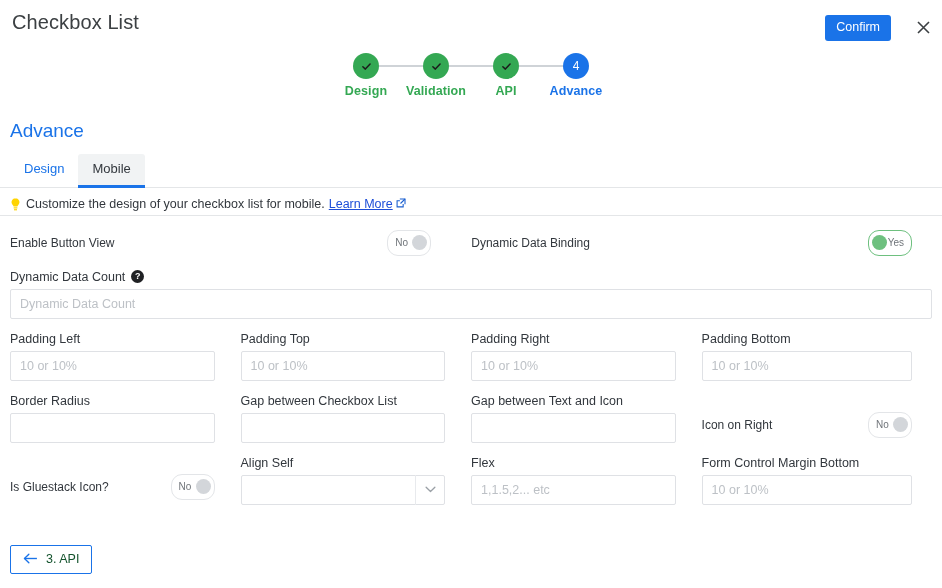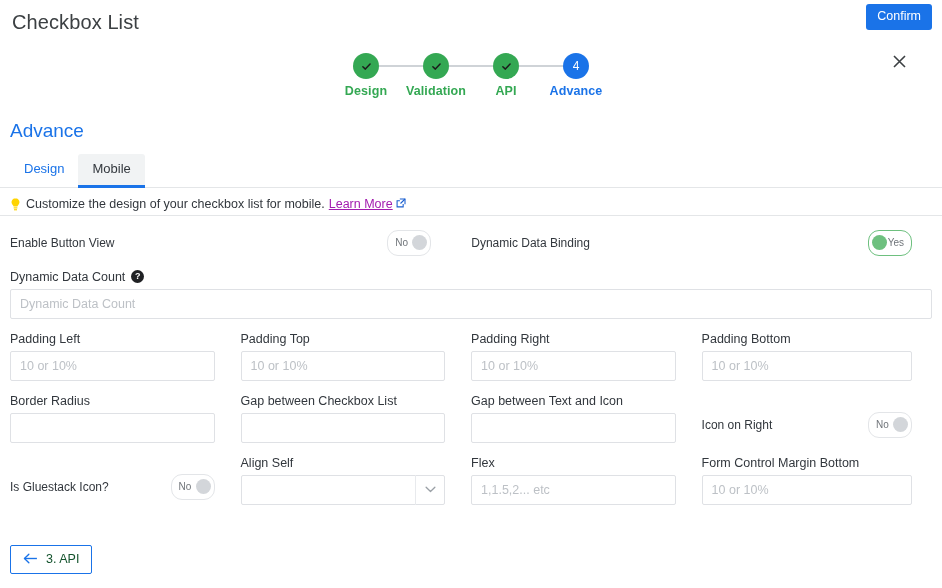--- a/index.html
+++ b/index.html
@@ -24,25 +24,24 @@
   }
   .page-title {
     font-size: 20px;
     font-weight: 400;
     color: #3c4043;
     letter-spacing: 0.1px;
   }
   .header-right {
     position: absolute;
     right: 10px;
-    top: 4px;
+    top: 15px;
     display: flex;
     align-items: center;
     gap: 23px;
-    flex-direction: column;
   }
   .confirm-btn {
     background: #1a73e8;
     color: #ffffff;
     border: none;
     border-radius: 3px;
     font-size: 12.5px;
     font-family: "Liberation Sans", sans-serif;
     padding: 6px 11px 7px 11px;
     cursor: pointer;
@@ -144,21 +143,21 @@
     display: flex;
     align-items: center;
     gap: 4px;
     font-size: 12.5px;
     color: #32373d;
     padding: 9px 0 3px 9px;
     border-bottom: 1px solid #e4e6e8;
   }
   .bulb { display: block; }
   .learn-link {
-    color: #a21caf;
+    color: #1d4ed8;
     text-decoration: underline;
     cursor: pointer;
     display: inline-flex;
     align-items: center;
     gap: 3px;
   }
 
   
   .form {
     padding: 0 10px;

